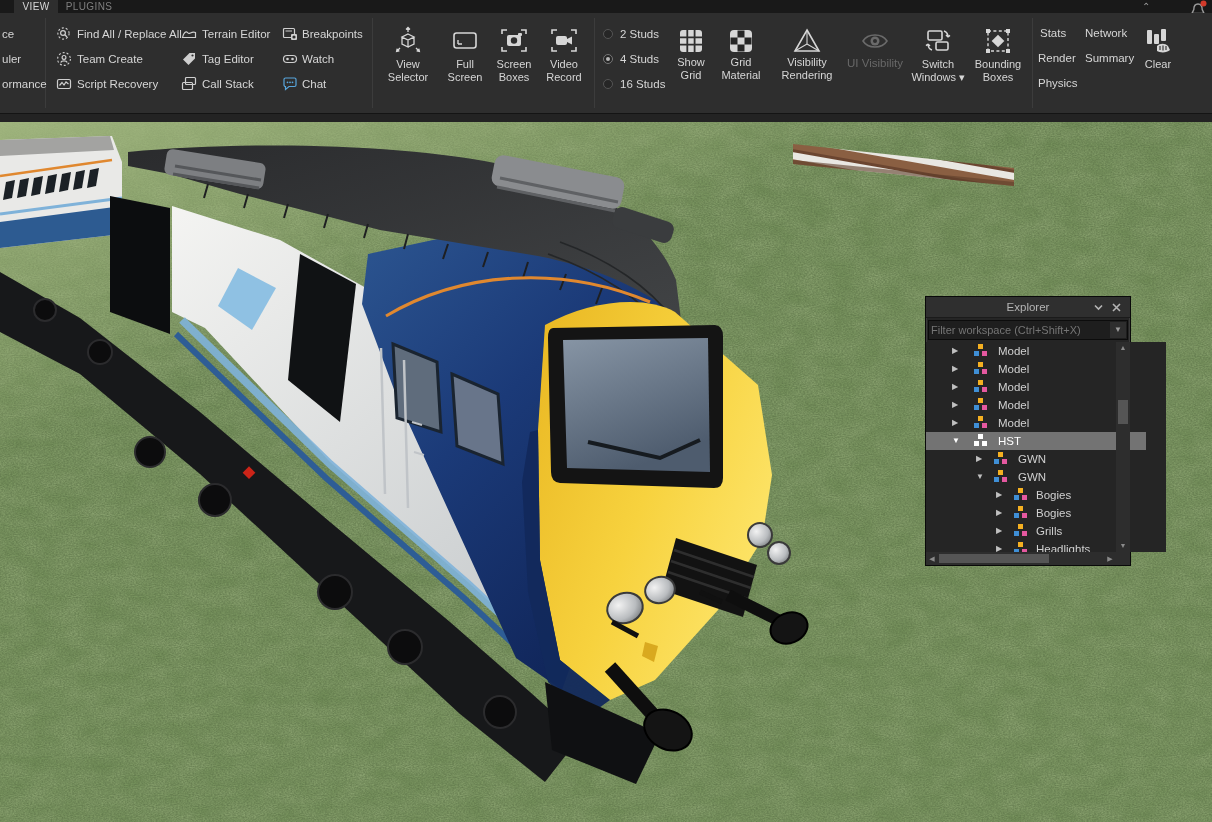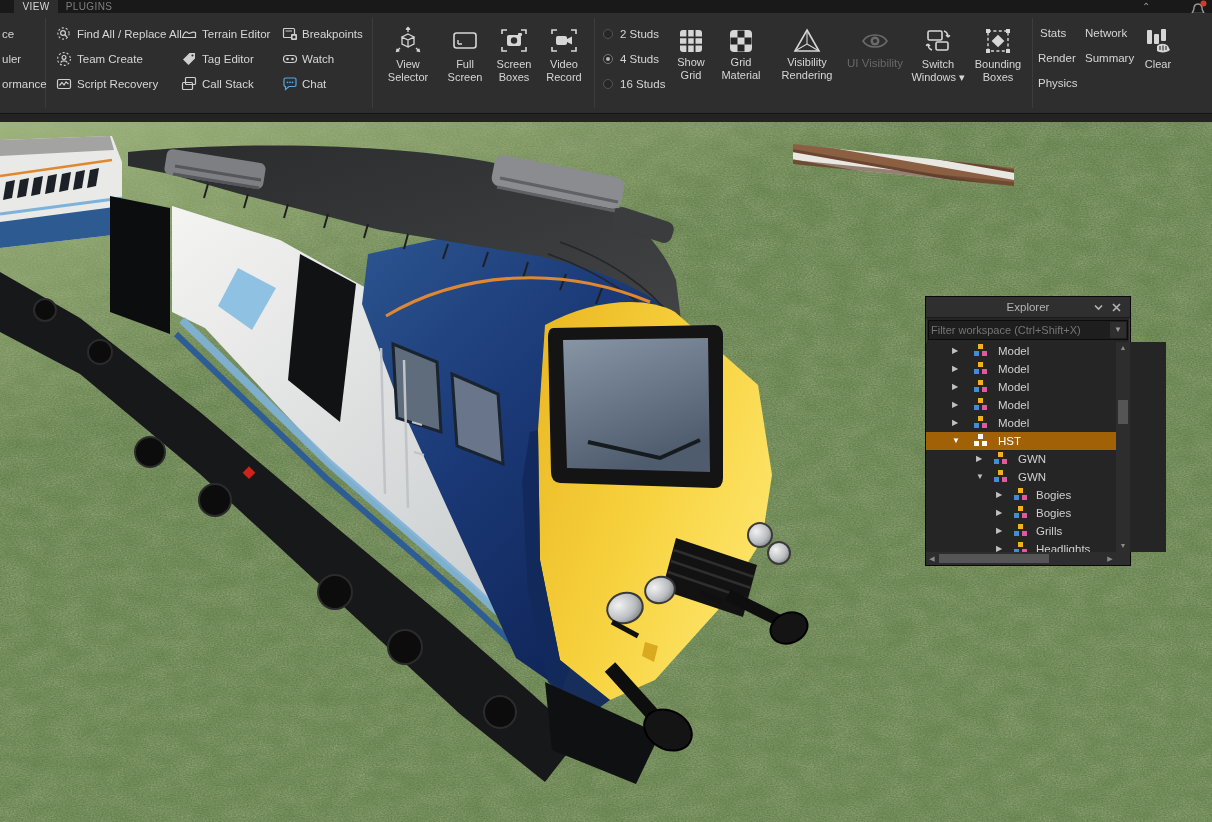--- a/index.html
+++ b/index.html
@@ -31,21 +31,21 @@
   
   #explorer{left:925px;top:296px;width:206px;height:270px;background:#252525;border:1px solid #090909;box-sizing:border-box;box-shadow:0 0 0 1px #3a3a3a inset;}
   #exp-title{left:0;top:0;width:100%;height:21px;background:#2f2f2f;border-bottom:1px solid #1b1b1b;box-sizing:border-box;}
   #exp-title .t{width:100%;text-align:center;font-size:11.5px;color:#b4b4b4;line-height:20px;}
   #exp-filter{left:2px;top:23px;width:200px;height:20px;background:#1e1e1e;border:1px solid #0c0c0c;box-sizing:border-box;}
   #exp-filter input{position:absolute;left:2px;top:0;width:176px;height:18px;background:transparent;border:none;outline:none;
        color:#c8c8c8;font-size:11px;font-family:"Liberation Sans",sans-serif;padding:0;}
   #exp-filter .dd{position:absolute;right:1px;top:1px;width:16px;height:16px;background:#2e2e2e;color:#9a9a9a;font-size:8px;text-align:center;line-height:16px;}
   #tree{left:0;top:45px;width:240px;height:210px;overflow:hidden;background:#252525;}
   .trow{position:absolute;left:0;width:204px;height:18px;font-size:11.5px;color:#d0d0d0;}
-  .trow.sel{background:#a16207;color:#ffffff;}
+  .trow.sel{background:#737373;color:#ffffff;padding-left:16px;}
   .trow .arr{position:absolute;top:4px;width:10px;height:10px;font-size:8px;line-height:10px;color:#c0c0c0;}
   .trow.sel .arr{color:#fff;}
   .arr.c::before{content:"▶";} .arr.e::before{content:"▼";}
   .d1 .arr{left:26px;} .d2 .arr{left:50px;} .d3 .arr{left:70px;}
   .d1 .mico{left:48px;} .d2 .mico{left:68px;} .d3 .mico{left:88px;}
   .d1 .lbl{left:72px;} .d2 .lbl{left:92px;} .d3 .lbl{left:110px;}
   .trow .lbl{position:absolute;top:2px;line-height:14px;}
   .mico{position:absolute;top:2px;width:13px;height:13px;}
   .mico i{position:absolute;width:5px;height:5px;}
   .mico .sq-y{left:4px;top:0;background:#f5b021;}

